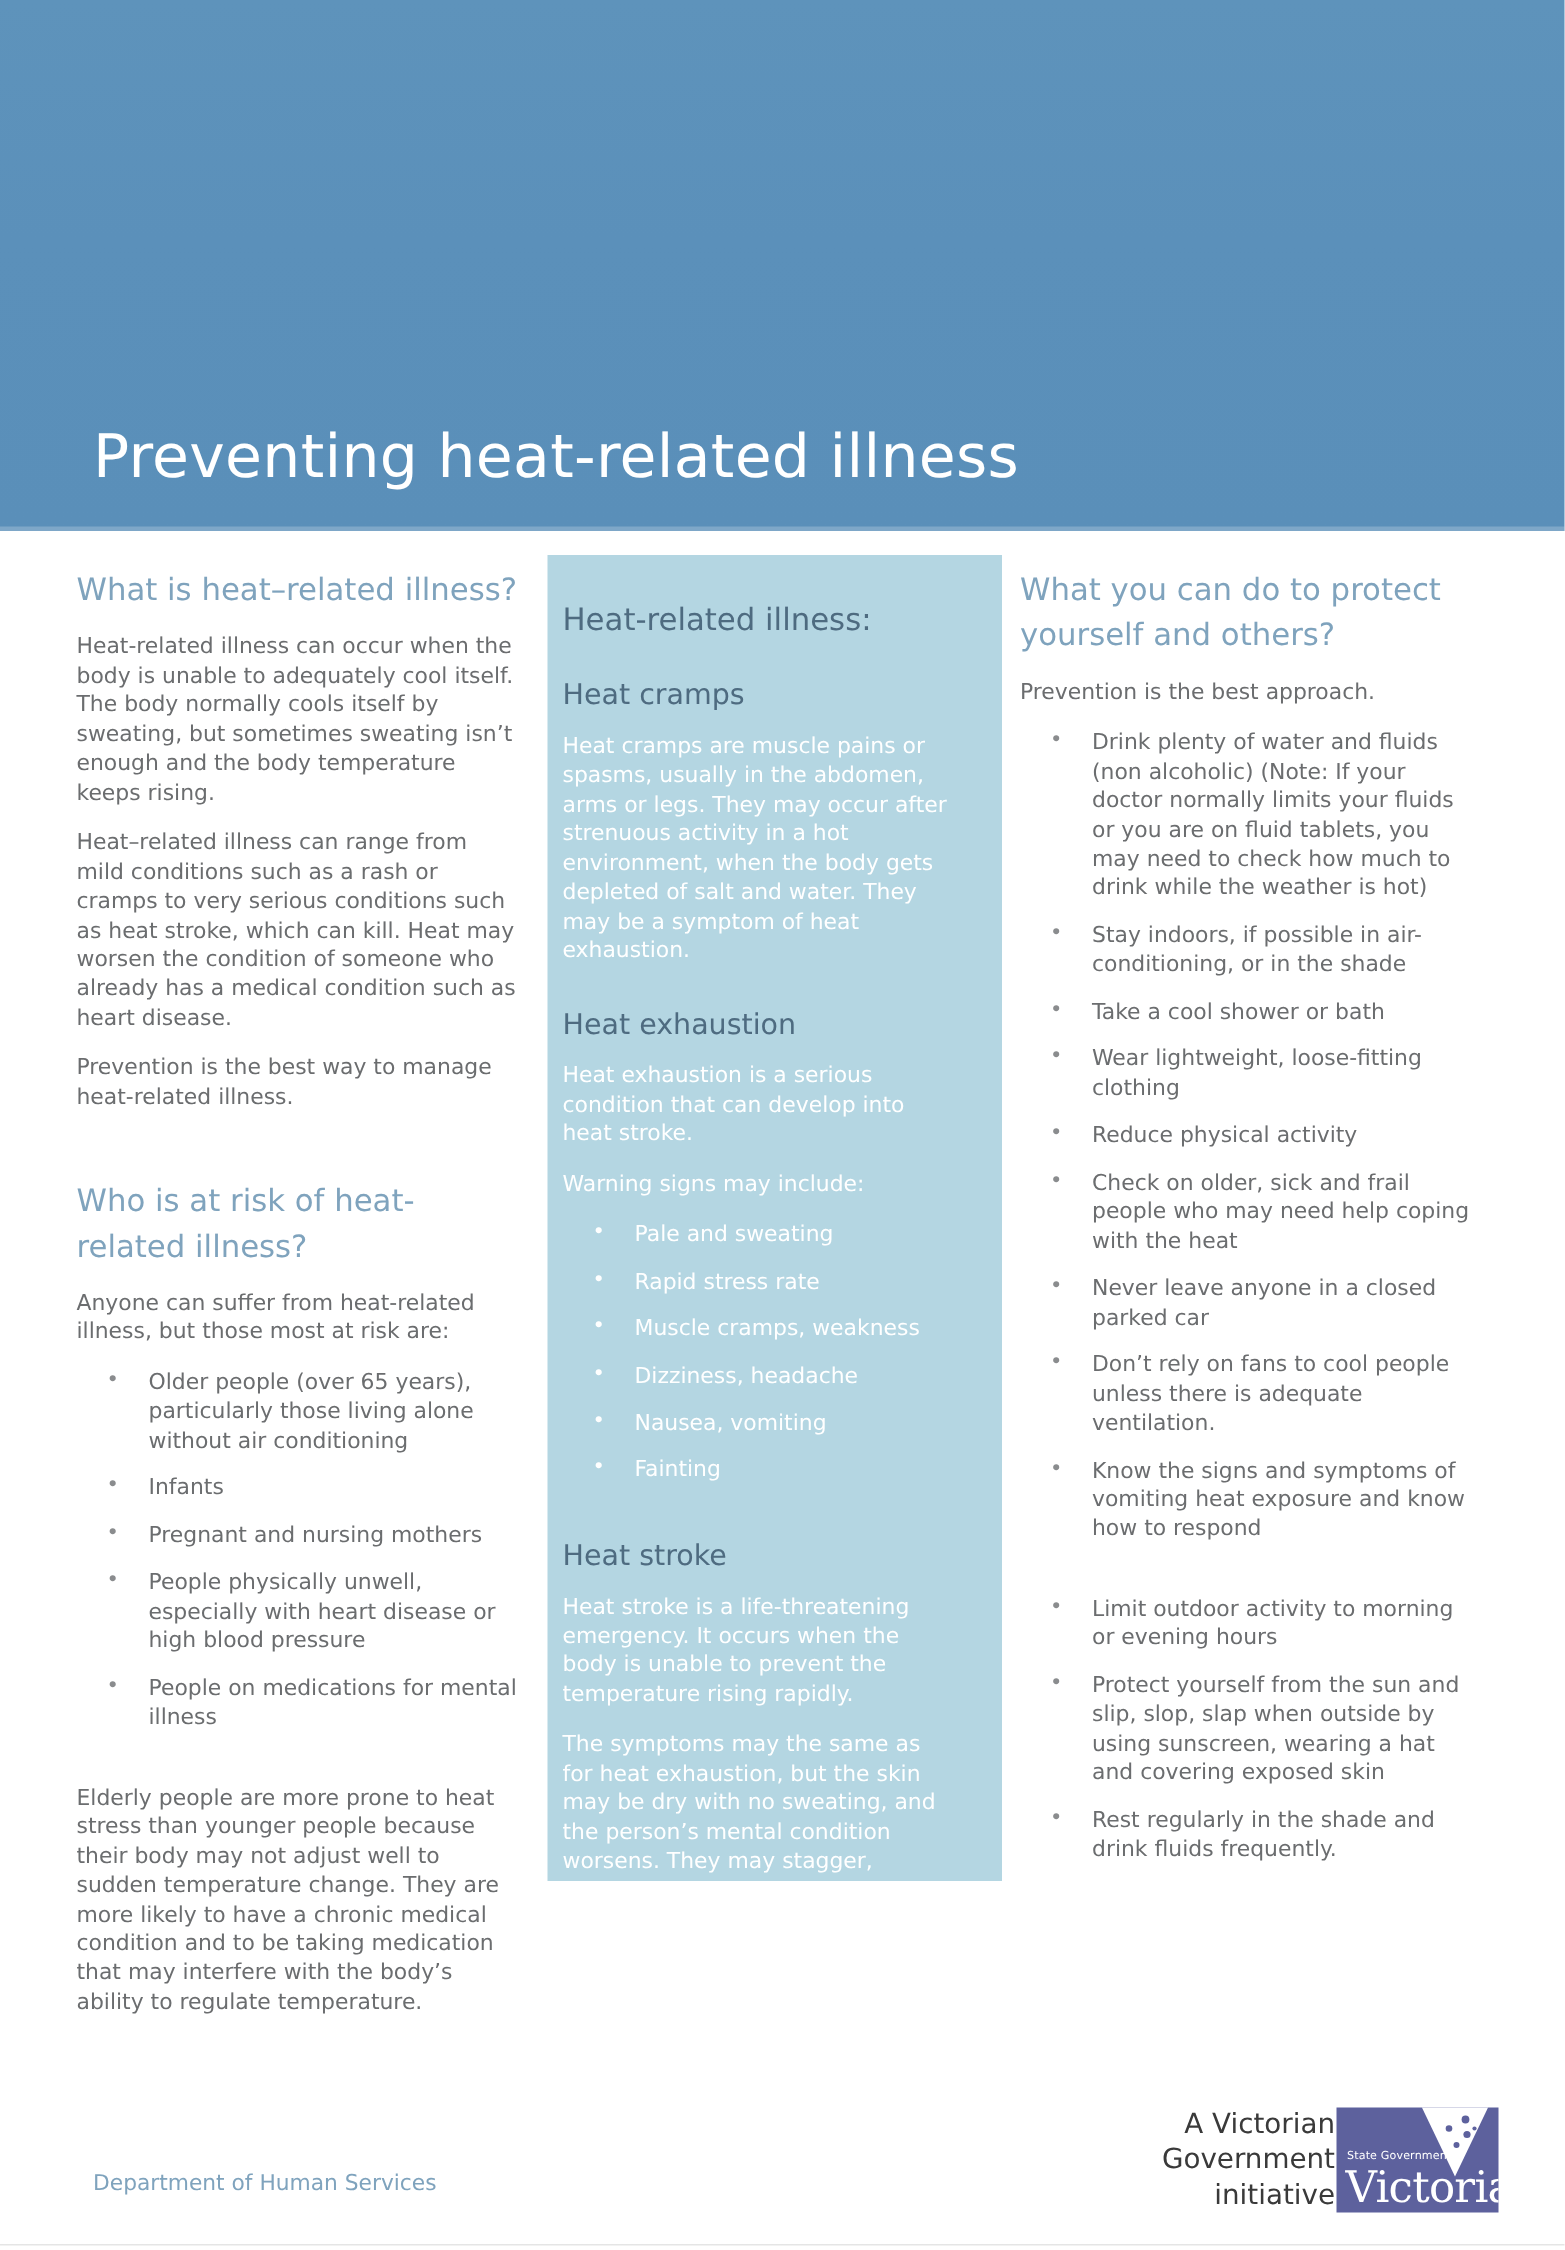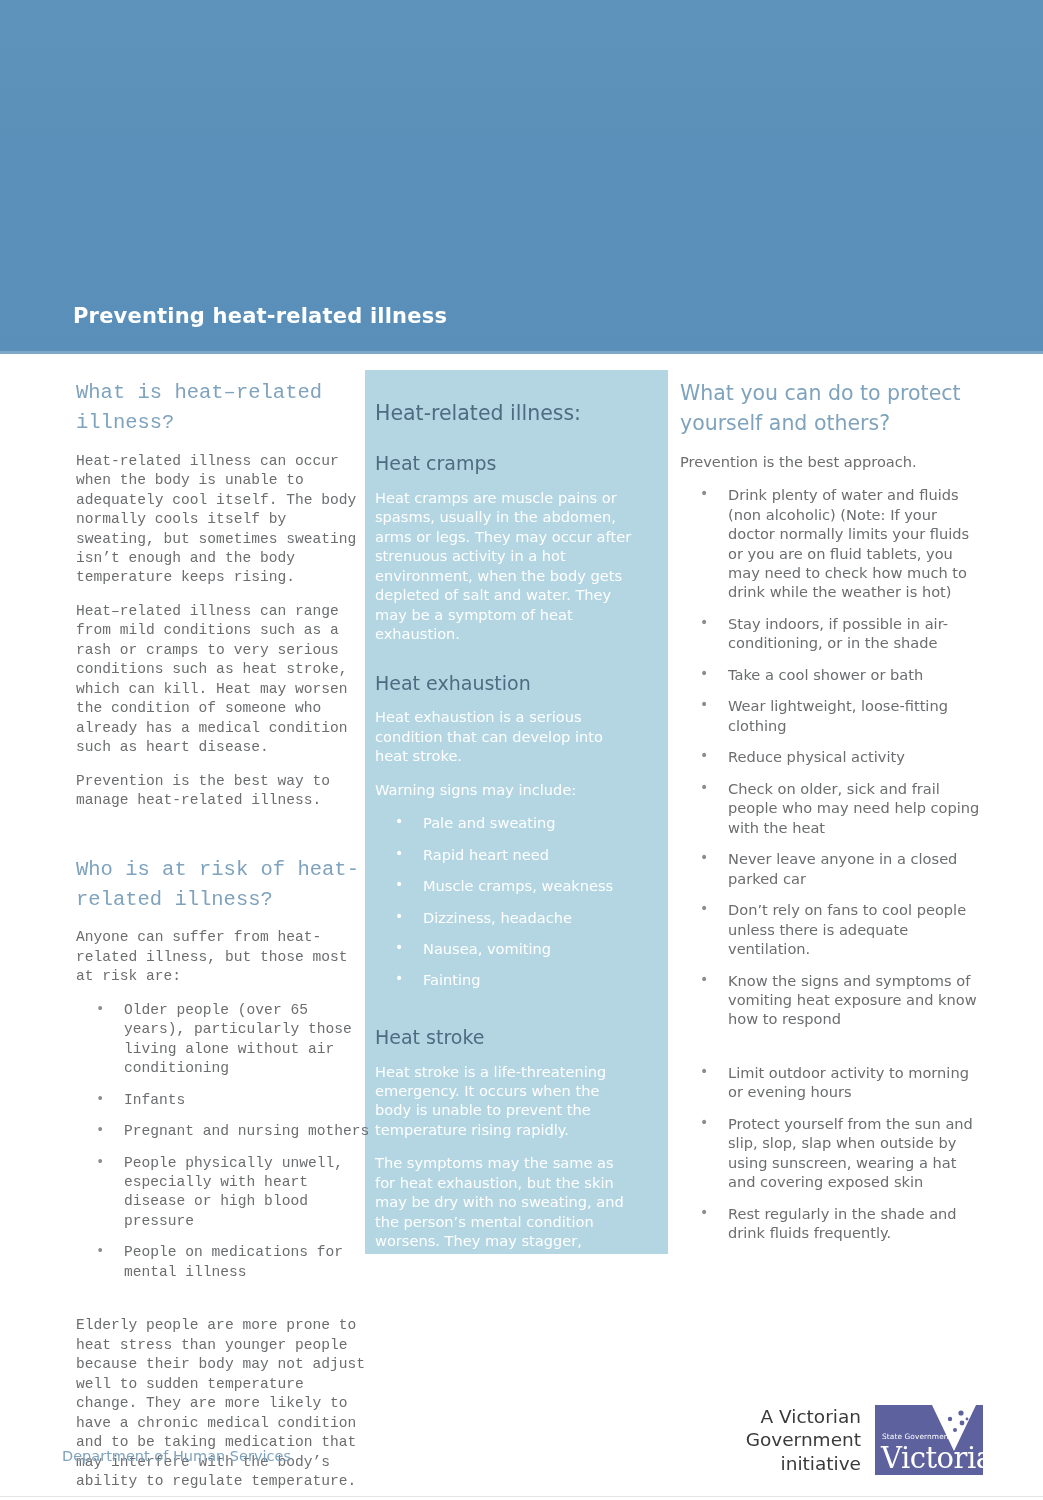--- a/index.html
+++ b/index.html
@@ -26,35 +26,35 @@
   }
   #header-banner::after {
     content: "";
     position: absolute;
     left: 0; right: 0; bottom: 0;
     height: 3px;
     background: rgba(255,255,255,0.22);
   }
   #page-title {
     position: absolute;
-    left: 73px;
+    left: 62px;
     bottom: 26px;
-    font-size: 21px;
-    font-weight: 700;
+    font-size: 40px;
+    font-weight: 400;
     color: #ffffff;
     letter-spacing: 0.2px;
     font-family: "DejaVu Sans", sans-serif;
   }
 
   
   .column {
     position: absolute;
     top: 378px;
   }
-  #col-left  { left: 76px;  width: 295px; font-family: Liberation Mono, monospace; }
+  #col-left  { left: 51px;  width: 295px; }
   #col-mid   { left: 353px; width: 303px; top: 370px; }
   #col-right { left: 680px; width: 300px; }
 
   
   #mid-panel {
     position: absolute;
     left: 365px;
     top: 370px;
     width: 303px;
     height: 884px;
@@ -122,25 +122,25 @@
   
   #footer-dept {
     position: absolute;
     left: 62px;
     top: 1448px;
     font-size: 14.5px;
     color: #7fa3bd;
   }
   #footer-logo-block {
     position: absolute;
-    right: 60px;
+    right: 44px;
     top: 1405px;
     display: flex;
     align-items: flex-start;
-    gap: 14px;
+    gap: 1px;
   }
   #gov-initiative-text {
     text-align: right;
     font-size: 18.5px;
     line-height: 1.27;
     color: #3a3a3a;
     white-space: pre-line;
     font-family: "DejaVu Sans", sans-serif;
   }
   #vic-logo {
@@ -231,21 +231,21 @@
   <h3 class="sub-head">Heat cramps</h3>
   <p class="body">Heat cramps are muscle pains or spasms, usually in the abdomen, arms or legs. They may occur after strenuous activity in a hot environment, when the body gets depleted of salt and water. They may be a symptom of heat exhaustion.</p>
 
   <div class="spacer-sm"></div>
 
   <h3 class="sub-head">Heat exhaustion</h3>
   <p class="body">Heat exhaustion is a serious condition that can develop into heat stroke.</p>
   <p class="body">Warning signs may include:</p>
   <ul class="bullets">
     <li>Pale and sweating</li>
-    <li>Rapid heart need</li>
+    <li>Rapid stress rate</li>
     <li>Muscle cramps, weakness</li>
     <li>Dizziness, headache</li>
     <li>Nausea, vomiting</li>
     <li>Fainting</li>
   </ul>
 
   <div class="spacer-md"></div>
 
   <h3 class="sub-head">Heat stroke</h3>
   <p class="body">Heat stroke is a life-threatening emergency. It occurs when the body is unable to prevent the temperature rising rapidly.</p>

